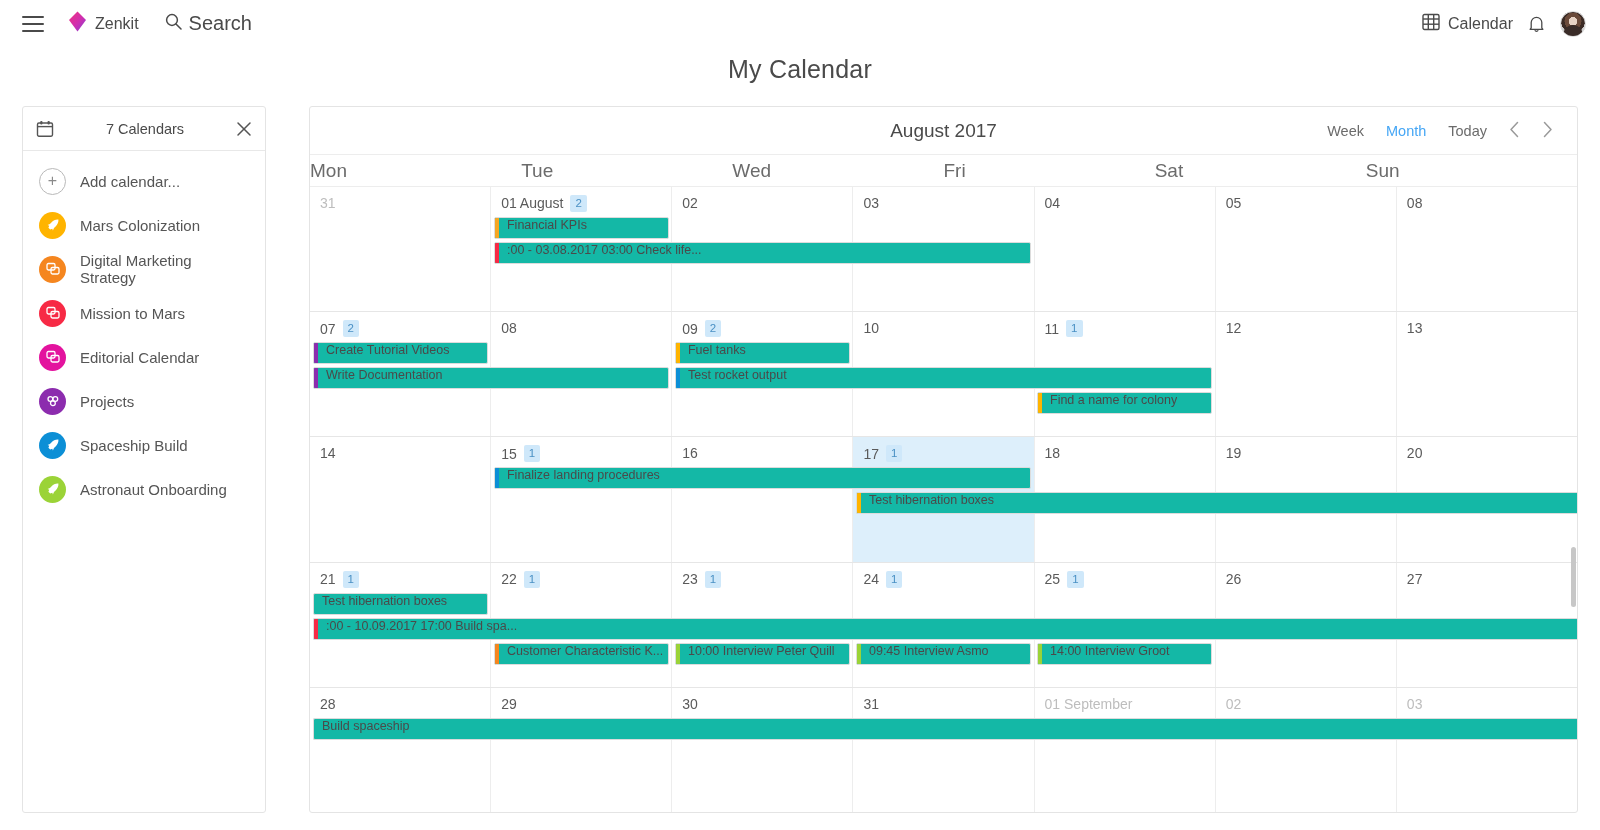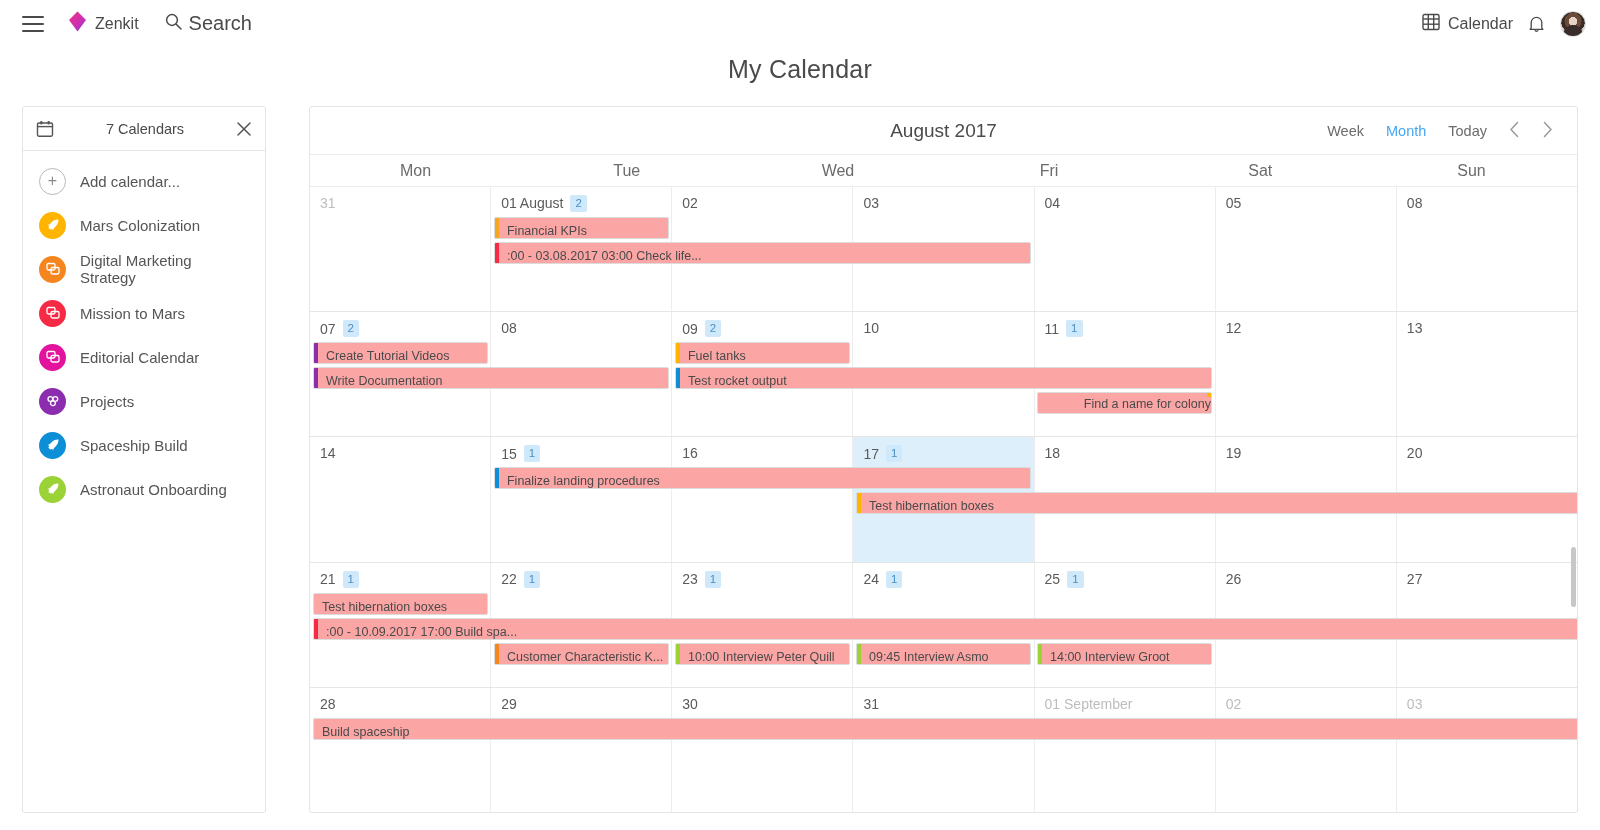--- a/index.html
+++ b/index.html
@@ -83,42 +83,42 @@
     height: 48px; display: flex; align-items: center; position: relative;
     border-bottom: 1px solid #ededed; flex: 0 0 48px;
   }
   .cal-month { position: absolute; left: 0; right: 0; text-align: center; font-size: 19px; color: #4a4a4a; pointer-events: none; }
   .cal-controls { margin-left: auto; display: flex; align-items: center; gap: 22px; padding-right: 24px; z-index: 2; }
   .cal-ctrl { font-size: 14.5px; color: #6b6b6b; cursor: pointer; }
   .cal-ctrl.active { color: #45a6f5; }
   .cal-arrow { font-size: 17px; color: #9a9a9a; cursor: pointer; line-height: 1; }
 
   .weekdays { display: flex; height: 32px; flex: 0 0 32px; border-bottom: 1px solid #ededed; }
-  .weekday { flex: 1; text-align: center; font-size: 16px; color: #6b6b6b; line-height: 32px; }
+  .weekday { flex: 1; text-align: left; font-size: 19px; color: #6b6b6b; line-height: 32px; }
 
   .weeks { flex: 1; display: flex; flex-direction: column; position: relative; }
   .week { flex: 1; position: relative; border-bottom: 1px solid #e6e6e6; }
   .week:last-child { border-bottom: none; }
   .daycells { display: flex; height: 100%; }
   .daycell { flex: 1; border-right: 1px solid #ededed; position: relative; }
   .daycell:last-child { border-right: none; }
   .daycell.today { background: #ddeffb; }
   .daynum { padding: 8px 0 0 10px; font-size: 14px; color: #5a5a5a; display: flex; align-items: center; gap: 7px; }
   .daynum.muted { color: #bdbdbd; }
   .badge {
     background: #cfe8fa; color: #4a90c4; font-size: 11.5px;
     border-radius: 2px; padding: 1px 5px; line-height: 1.3;
   }
 
   
   .events { position: absolute; left: 0; right: 0; top: 0; bottom: 0; pointer-events: none; }
   .ev {
-    position: absolute; height: 22px; background: #fca5a5;
+    position: absolute; height: 22px; background: #14b8a6;
     border: 1px solid #dcdcdc; border-radius: 2px;
-    display: flex; align-items: flex-end; overflow: hidden;
+    display: flex; align-items: flex-start; overflow: hidden;
     font-size: 12.5px; color: #4a4a4a; pointer-events: auto; cursor: pointer;
     box-sizing: border-box;
   }
   .ev .stripe { width: 4px; height: 100%; flex: 0 0 4px; }
   .ev .evtext { padding-left: 8px; white-space: nowrap; overflow: hidden; }
   .ev.nostripe .evtext { padding-left: 8px; }
   .ev.bleed-right { border-right: none; border-radius: 2px 0 0 2px; }
 
   .vscroll {
     position: absolute; right: 1px; top: 440px; width: 5px; height: 60px;
@@ -408,21 +408,21 @@
               <span class="evtext">Fuel tanks</span>
             </div>
             <div class="ev" style="left: calc(0% + 3px); width: calc(28.5714% - 6px); top: 55px;">
               <span class="stripe" style="background: rgb(140, 44, 174);"></span>
               <span class="evtext">Write Documentation</span>
             </div>
             <div class="ev" style="left: calc(28.5714% + 3px); width: calc(42.8571% - 6px); top: 55px;">
               <span class="stripe" style="background: rgb(12, 143, 214);"></span>
               <span class="evtext">Test rocket output</span>
             </div>
-            <div class="ev" style="left: calc(57.1429% + 3px); width: calc(14.2857% - 6px); top: 80px; flex-direction: column;">
+            <div class="ev" style="left: calc(57.1429% + 3px); width: calc(14.2857% - 6px); top: 80px;">
               <span class="stripe" style="background: rgb(255, 180, 0);"></span>
               <span class="evtext">Find a name for colony</span>
             </div>
           </div>
         </div>
         <div class="week">
           <div class="daycells">
             <div class="daycell">
               <div class="daynum">
                 <span>14</span>

